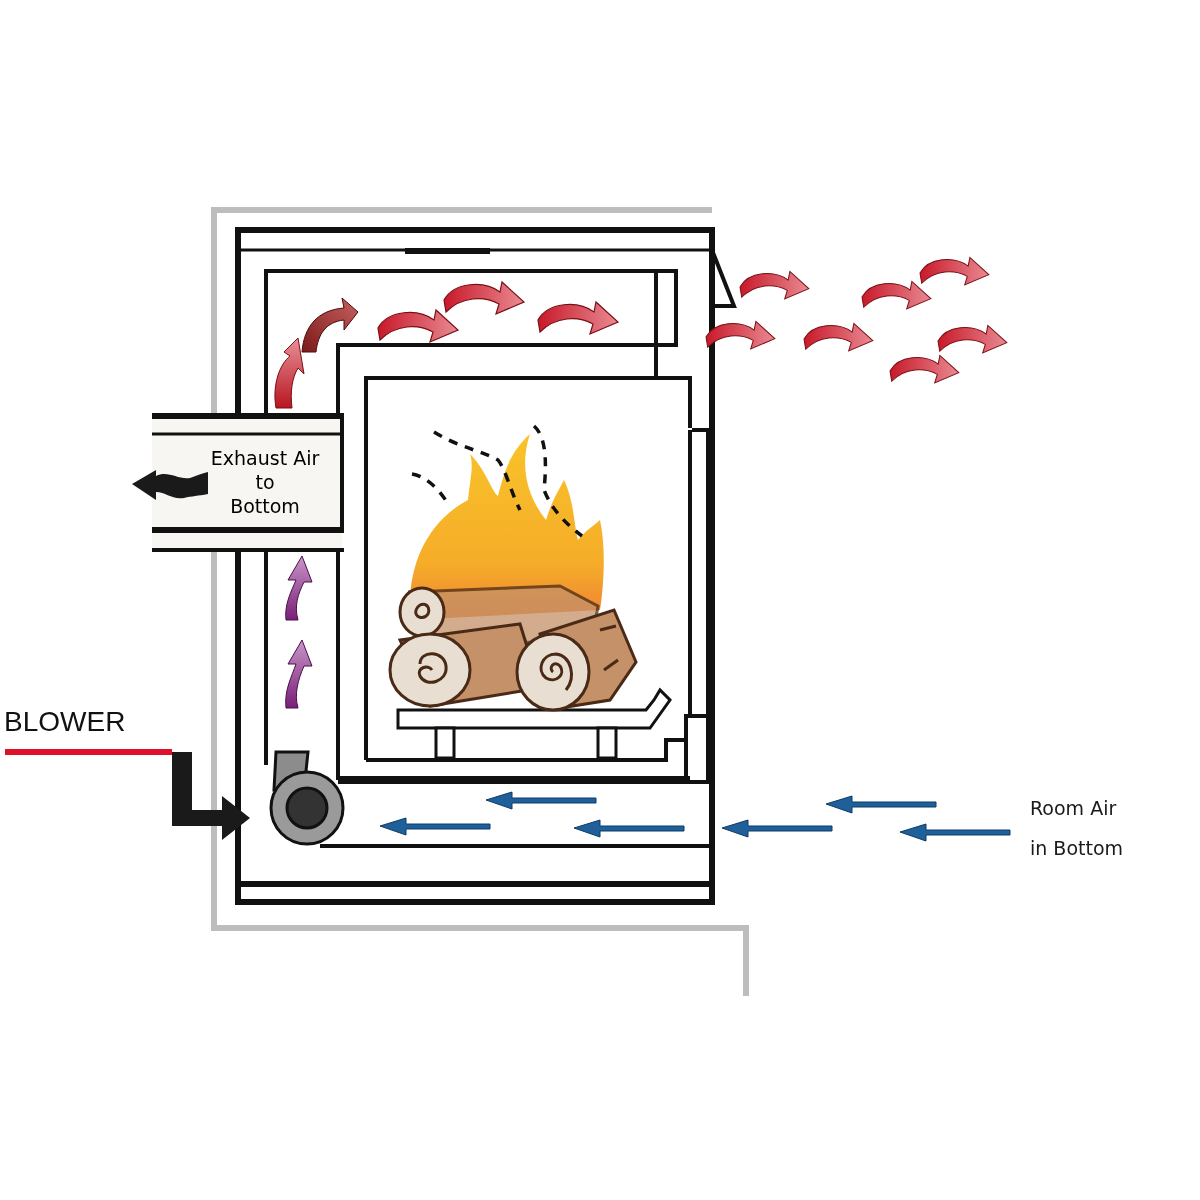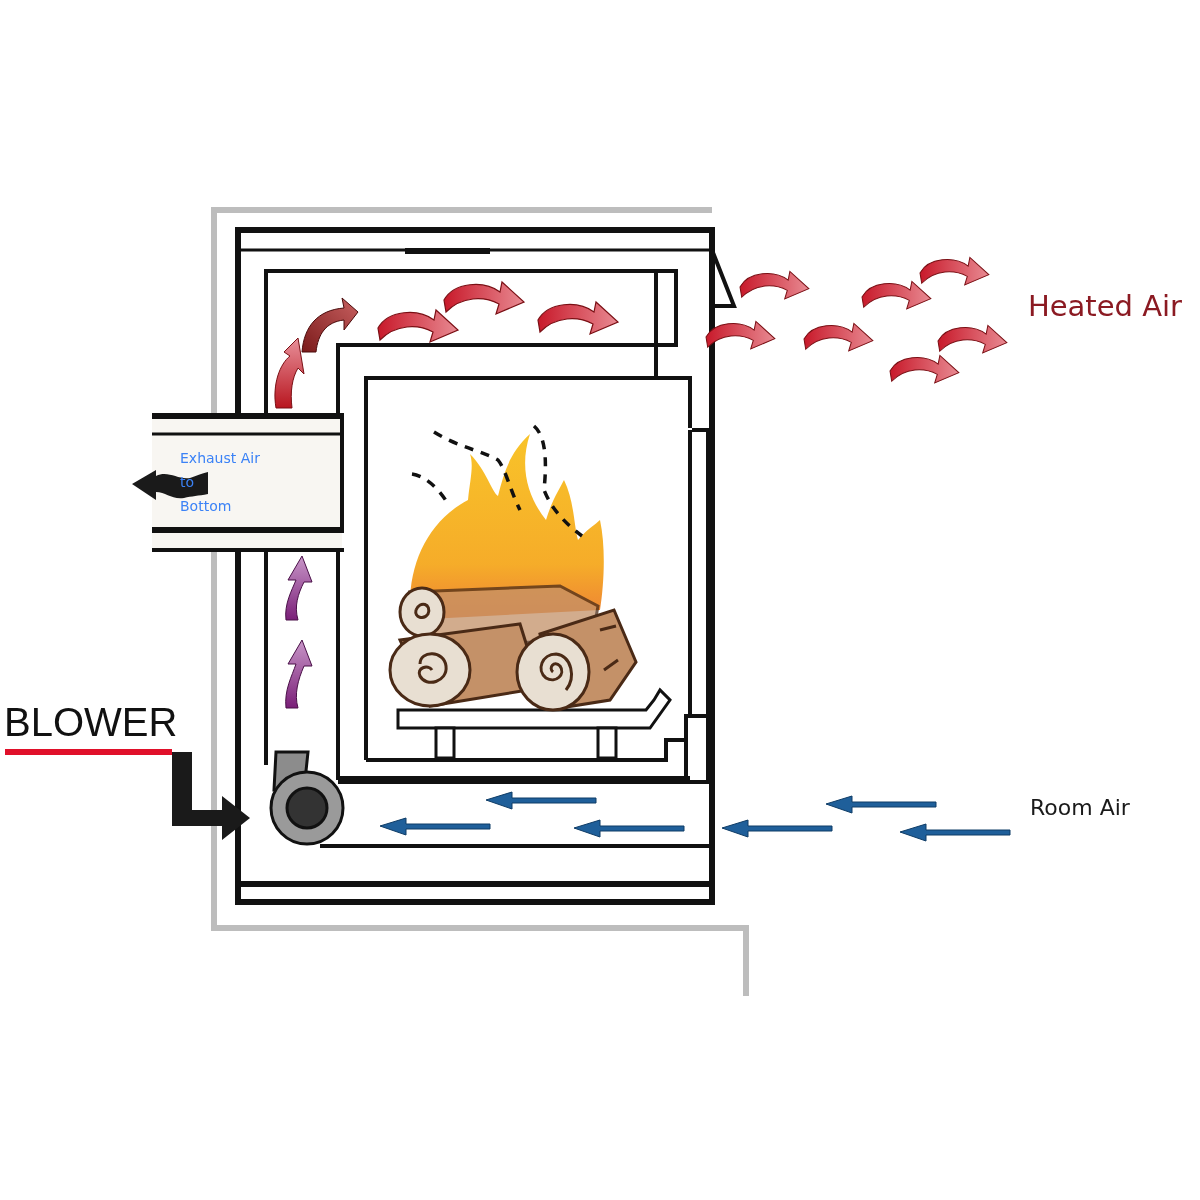--- a/index.html
+++ b/index.html
@@ -1,22 +1,22 @@
 <!DOCTYPE html>
 <html><head>
 <meta charset="utf-8">
 <style>
   html, body { margin: 0; padding: 0; background: #ffffff; }
   body { width: 1200px; height: 1200px; position: relative; overflow: hidden; font-family: "DejaVu Sans", sans-serif; }
   #diagram { position: absolute; left: 0; top: 0; width: 1200px; height: 1200px; }
   .label { position: absolute; white-space: nowrap; }
-  .lbl-exhaust { left: 180px; top: 446px; width: 170px; font-size: 14px; line-height: 24px; color: #3b82f6; }
+  .lbl-exhaust { left: 180px; top: 446px; width: 170px; text-align: center; font-size: 19px; line-height: 24px; color: #000000; }
   .lbl-heated { left: 1010px; top: 286px; width: 190px; text-align: center; font-size: 29px; line-height: 40px; color: #8b1a22; }
-  .lbl-room { left: 1030px; top: 788px; width: 170px; text-align: left; font-size: 22px; line-height: 40px; color: #1a1a1a; }
-  .lbl-blower { left: 4px; top: 700px; font-size: 40px; line-height: 44px; color: #111111; font-family: "Liberation Sans", sans-serif; letter-spacing: 0px; }
+  .lbl-room { left: 1030px; top: 788px; width: 170px; text-align: left; font-size: 19px; line-height: 40px; color: #1a1a1a; }
+  .lbl-blower { left: 4px; top: 700px; font-size: 28px; line-height: 44px; color: #111111; font-family: "Liberation Sans", sans-serif; letter-spacing: 0px; }
   .lbl-line { display: block; }
 </style>
 </head>
 <body>
 
 <svg id="diagram" viewBox="0 0 1200 1200" xmlns="http://www.w3.org/2000/svg">
   <defs>
     <linearGradient id="gRed" x1="0" y1="0" x2="1" y2="0">
       <stop offset="0" stop-color="#c8192a"></stop>
       <stop offset="1" stop-color="#e88a92"></stop>
@@ -155,20 +155,20 @@
   </g>
 </svg>
 
 <div class="label lbl-exhaust">
   <span class="lbl-line">Exhaust Air</span>
   <span class="lbl-line">to</span>
   <span class="lbl-line">Bottom</span>
 </div>
 
 <div class="label lbl-heated">
-  <span class="lbl-line">Heated Air</span>
 </div>
 
 <div class="label lbl-room">
   <span class="lbl-line">Room Air</span>
+  <span class="lbl-line">in Bottom</span>
 </div>
 
 <div class="label lbl-blower">BLOWER</div>
 
 </body></html>

